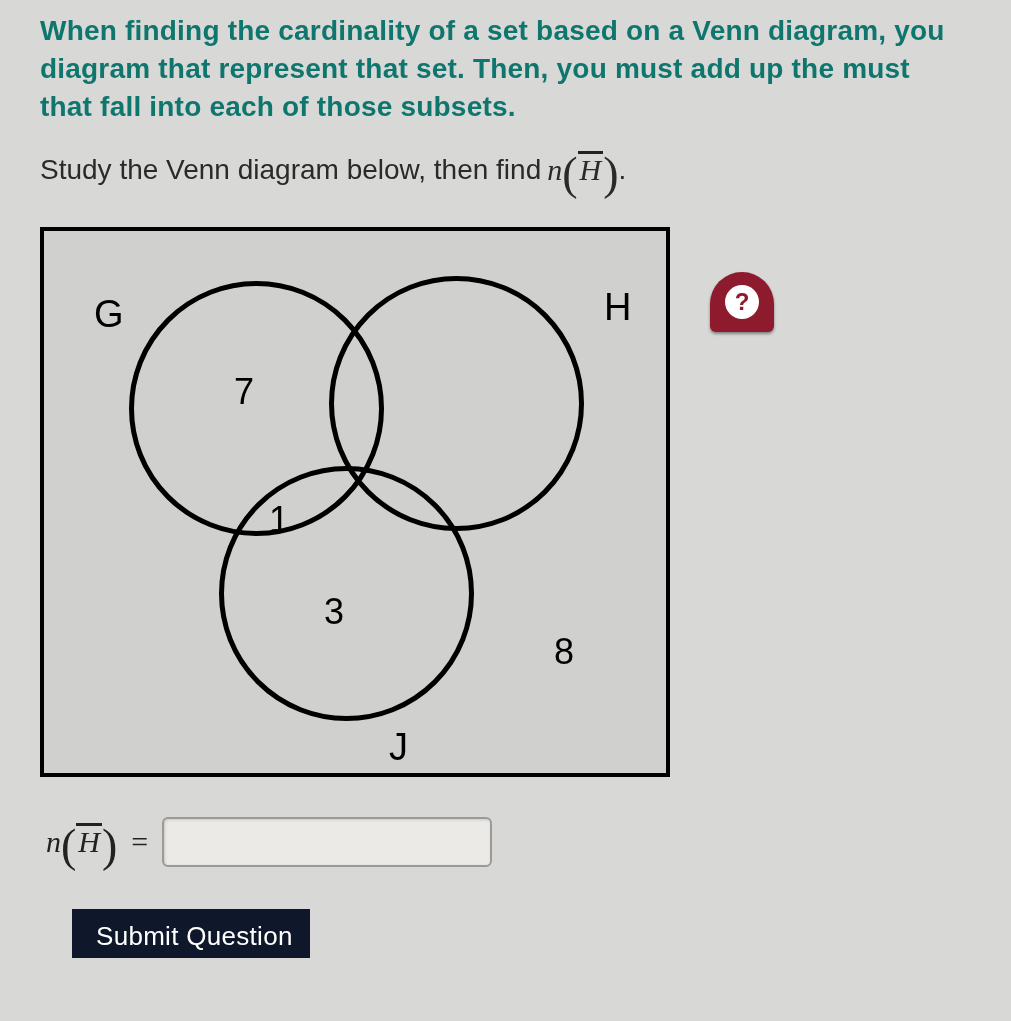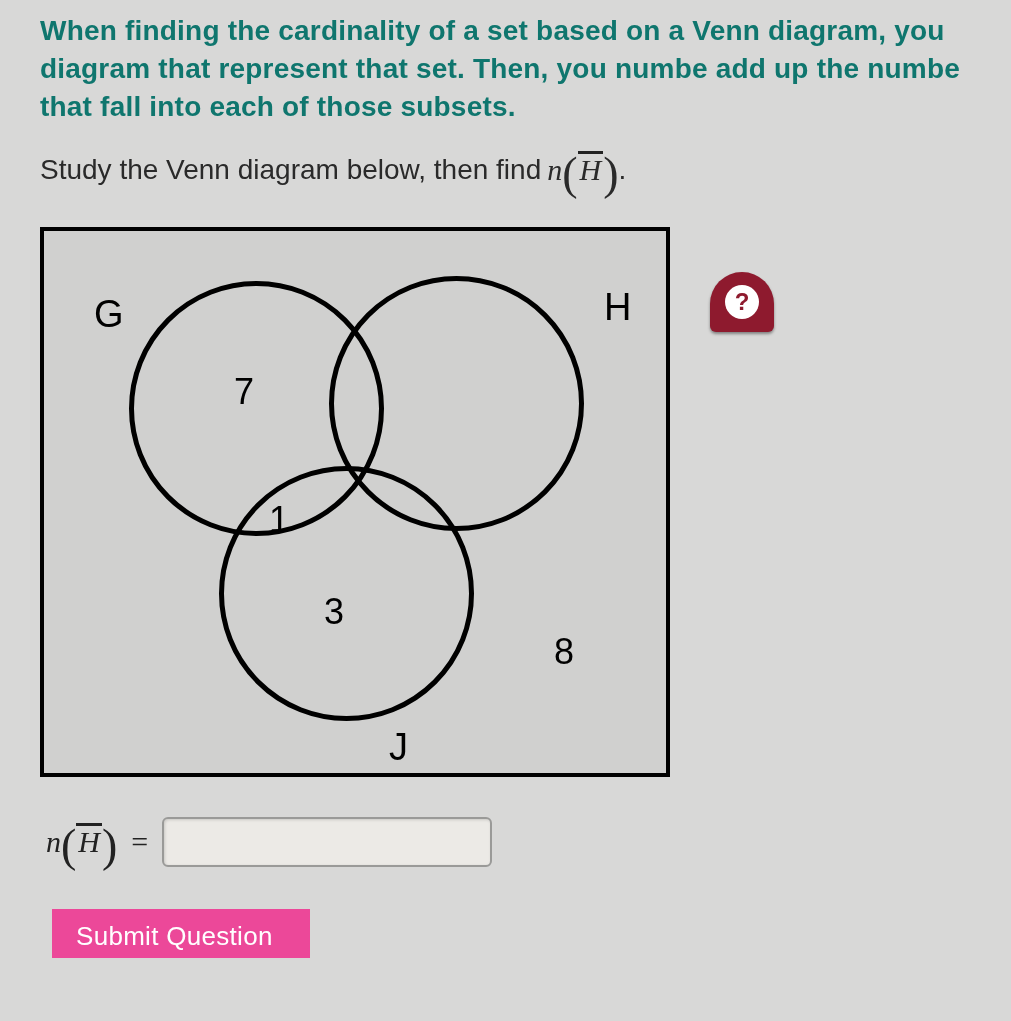--- a/index.html
+++ b/index.html
@@ -125,39 +125,39 @@
     height: 50px;
     border: 2px solid #9a9a98;
     border-radius: 6px;
     background: #eceae6;
     font-size: 22px;
     padding: 4px 10px;
     box-shadow: inset 1px 1px 3px rgba(0,0,0,0.15);
   }
   .submit-btn{
     margin-top: 42px;
-    margin-left: 12px;
-    background: #ec4899;
+    margin-left: 32px;
+    background: #0f172a;
     color: #fff;
     border: none;
-    padding: 12px 37px 6px 24px;
+    padding: 12px 17px 6px 24px;
     font-size: 26px;
     font-family: inherit;
     font-weight: 400;
     letter-spacing: 0.3px;
   }
 </style>
 </head>
 <body>
 
 <div class="page">
 
   <p class="instr">
     <span>When finding the cardinality of a set based on a Venn diagram, you</span><br>
-    <span>diagram that represent that set. Then, you numbe add up the numbe</span><br>
+    <span>diagram that represent that set. Then, you must add up the must</span><br>
     <span>that fall into each of those subsets.</span>
   </p>
 
   <p class="prompt">
     <span class="txt">Study the Venn diagram below, then find </span>
     <span class="math-n">n</span>
     <span class="paren">(</span>
     <span class="hbar">H</span>
     <span class="paren">)</span>
     <span class="txt">.</span>

